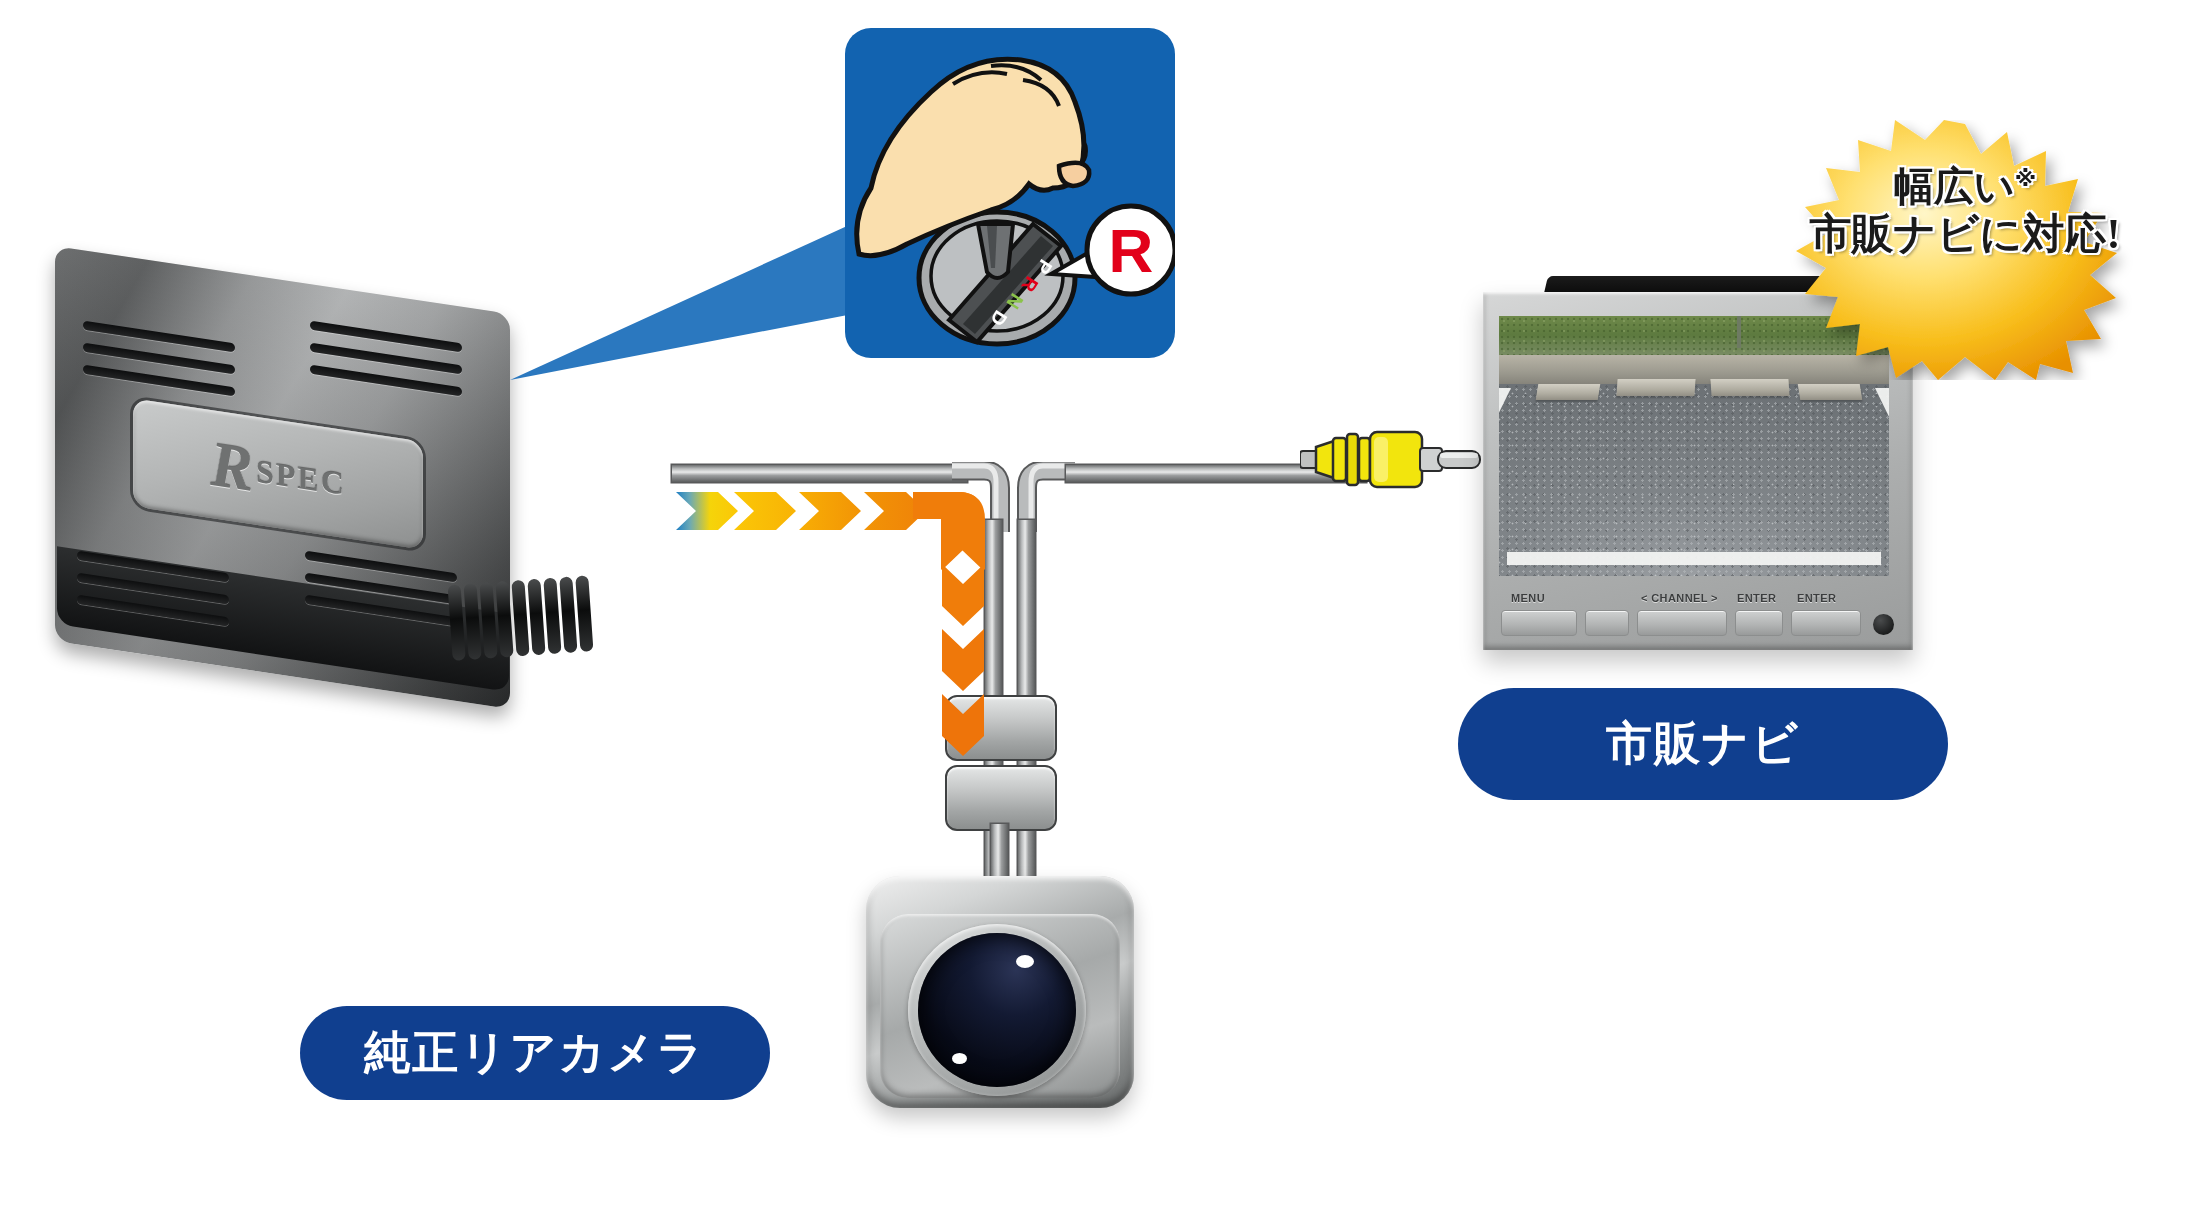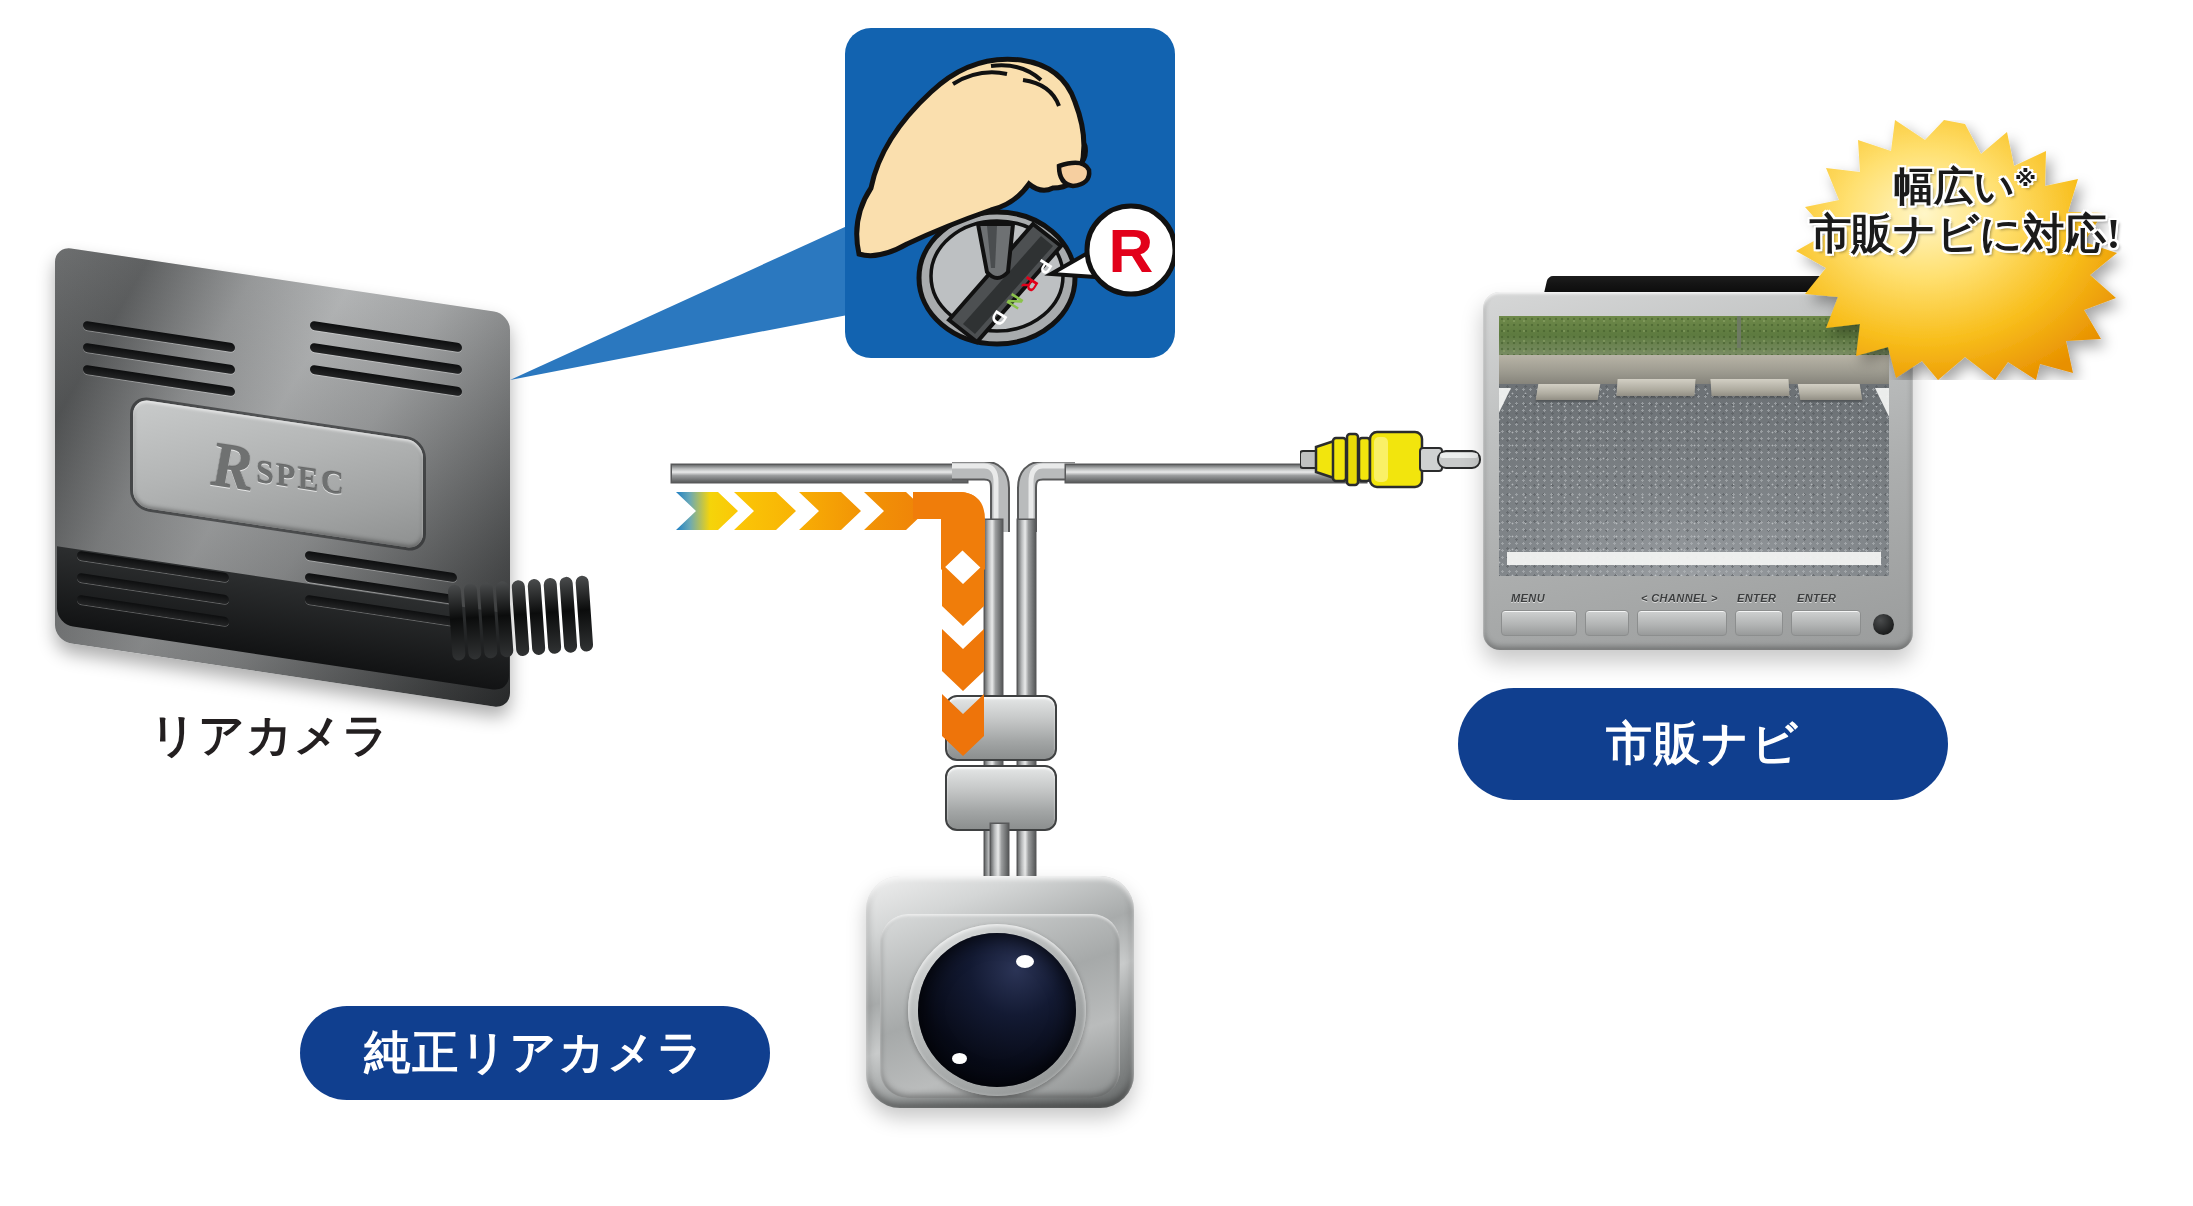--- a/index.html
+++ b/index.html
@@ -86,24 +86,24 @@
     background:radial-gradient(circle at 35% 28%,#e6e8e8,#b0b3b3 55%,#7d8080 100%);
     box-shadow:inset 0 2px 4px rgba(255,255,255,.8),0 2px 5px rgba(0,0,0,.3);}
   .cam-lens{position:absolute;left:10px;top:9px;width:158px;height:154px;
     border-radius:50%;
     background:radial-gradient(circle at 62% 24%,#2b3456 0%,#131a33 30%,
                #070a16 65%,#02030a 100%);
     box-shadow:inset 0 0 22px rgba(0,0,0,.9);}
   .glint{position:absolute;border-radius:50%;background:#ffffff;filter:blur(.6px);}
 
   
-  .mon-shell{position:absolute;border-radius:17px;
+  .mon-shell{position:absolute;border-radius:0;
     background:linear-gradient(165deg,#d6d7d7 0%,#bfc1c1 30%,#acaeae 60%,#9a9c9c 100%);
     box-shadow:inset 0 2px 3px rgba(255,255,255,.85),
-               inset 0 -3px 6px rgba(0,0,0,.33),0 12px 22px rgba(0,0,0,.22);font-style:italic;}
+               inset 0 -3px 6px rgba(0,0,0,.33),0 12px 22px rgba(0,0,0,.22);}
   .mon-visor{position:absolute;background:#0c0c0c;border-radius:5px;}
   .mon-screen{position:absolute;overflow:hidden;background:#5b5f63;
     box-shadow:inset 0 0 0 2px #8e9091;}
   .road{position:absolute;inset:0;
     background:
       radial-gradient(ellipse 120% 70% at 50% 100%,#9a9ea2 0%,#7f8488 45%,#6d7276 100%);}
   .road-tex{position:absolute;inset:0;opacity:.55;
     background-image:
       radial-gradient(#b9bdc0 1px,transparent 1.3px),
       radial-gradient(#55595d 1px,transparent 1.3px),
@@ -193,21 +193,20 @@
     <i style="left:48px;"></i>
       <i style="left:64px;"></i>
       <i style="left:80px;"></i>
     <i style="left:96px;"></i>
       <i style="left:112px;"></i>
       <i style="left:128px;"></i>
   </div>
 </div>
 
 <div class="lbl-dark" style="left:30px;top:710px;width:480px;font-size:46px;">
-  <div>リアカメラ</div>
 </div>
 
 <svg class="abs ptr-tail" style="left:510px;top:185px;" width="360" height="200" viewBox="0 0 360 200">
   <polygon points="0,195 348,36 348,128" fill="#2b78bf"></polygon>
 </svg>
 
 <div class="badge-blue" style="left:845px;top:28px;width:330px;height:330px;">
   <svg width="330" height="330" viewBox="0 0 330 330">
 
     <ellipse cx="152" cy="250" rx="78" ry="66" fill="#a8abad" stroke="#111" stroke-width="5"></ellipse>

